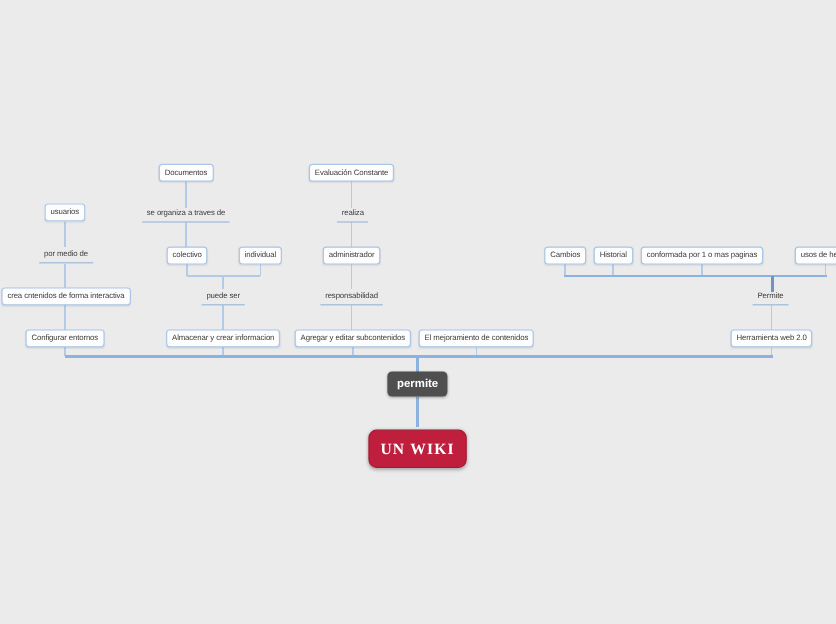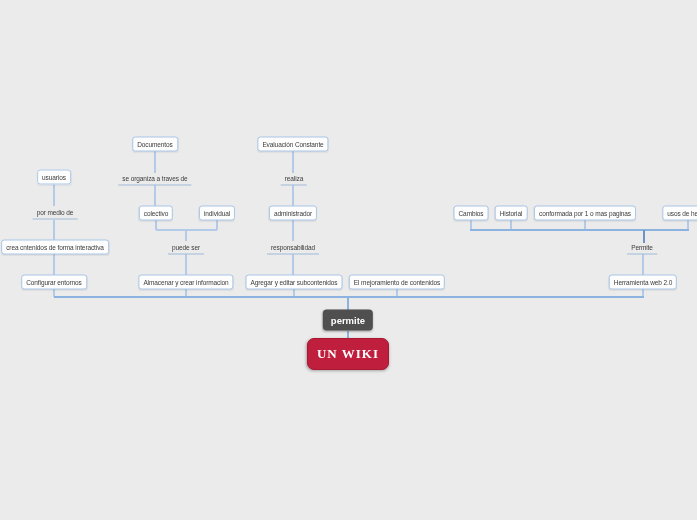--- a/index.html
+++ b/index.html
@@ -112,15 +112,15 @@
   <div class="node lbl" style="left:293px;top:248px;">responsabilidad</div>
   <div class="node lbl" style="left:642px;top:248px;">Permite</div>
 
   <div class="node box" style="left:54px;top:282px;">Configurar entornos</div>
   <div class="node box" style="left:186px;top:282px;">Almacenar y crear informacion</div>
   <div class="node box" style="left:294px;top:282px;">Agregar y editar subcontenidos</div>
   <div class="node box" style="left:397px;top:282px;">El mejoramiento de contenidos</div>
   <div class="node box" style="left:643px;top:282px;">Herramienta web 2.0</div>
 
   <div class="node connector-node" style="left:348px;top:320px;">permite</div>
-  <div class="node root-node" style="left:348px;top:354px;">UN WIKI</div>
+  <div class="node root-node" style="left:348px;top:374px;">UN WIKI</div>
 
 </div>
 
 </body></html>

